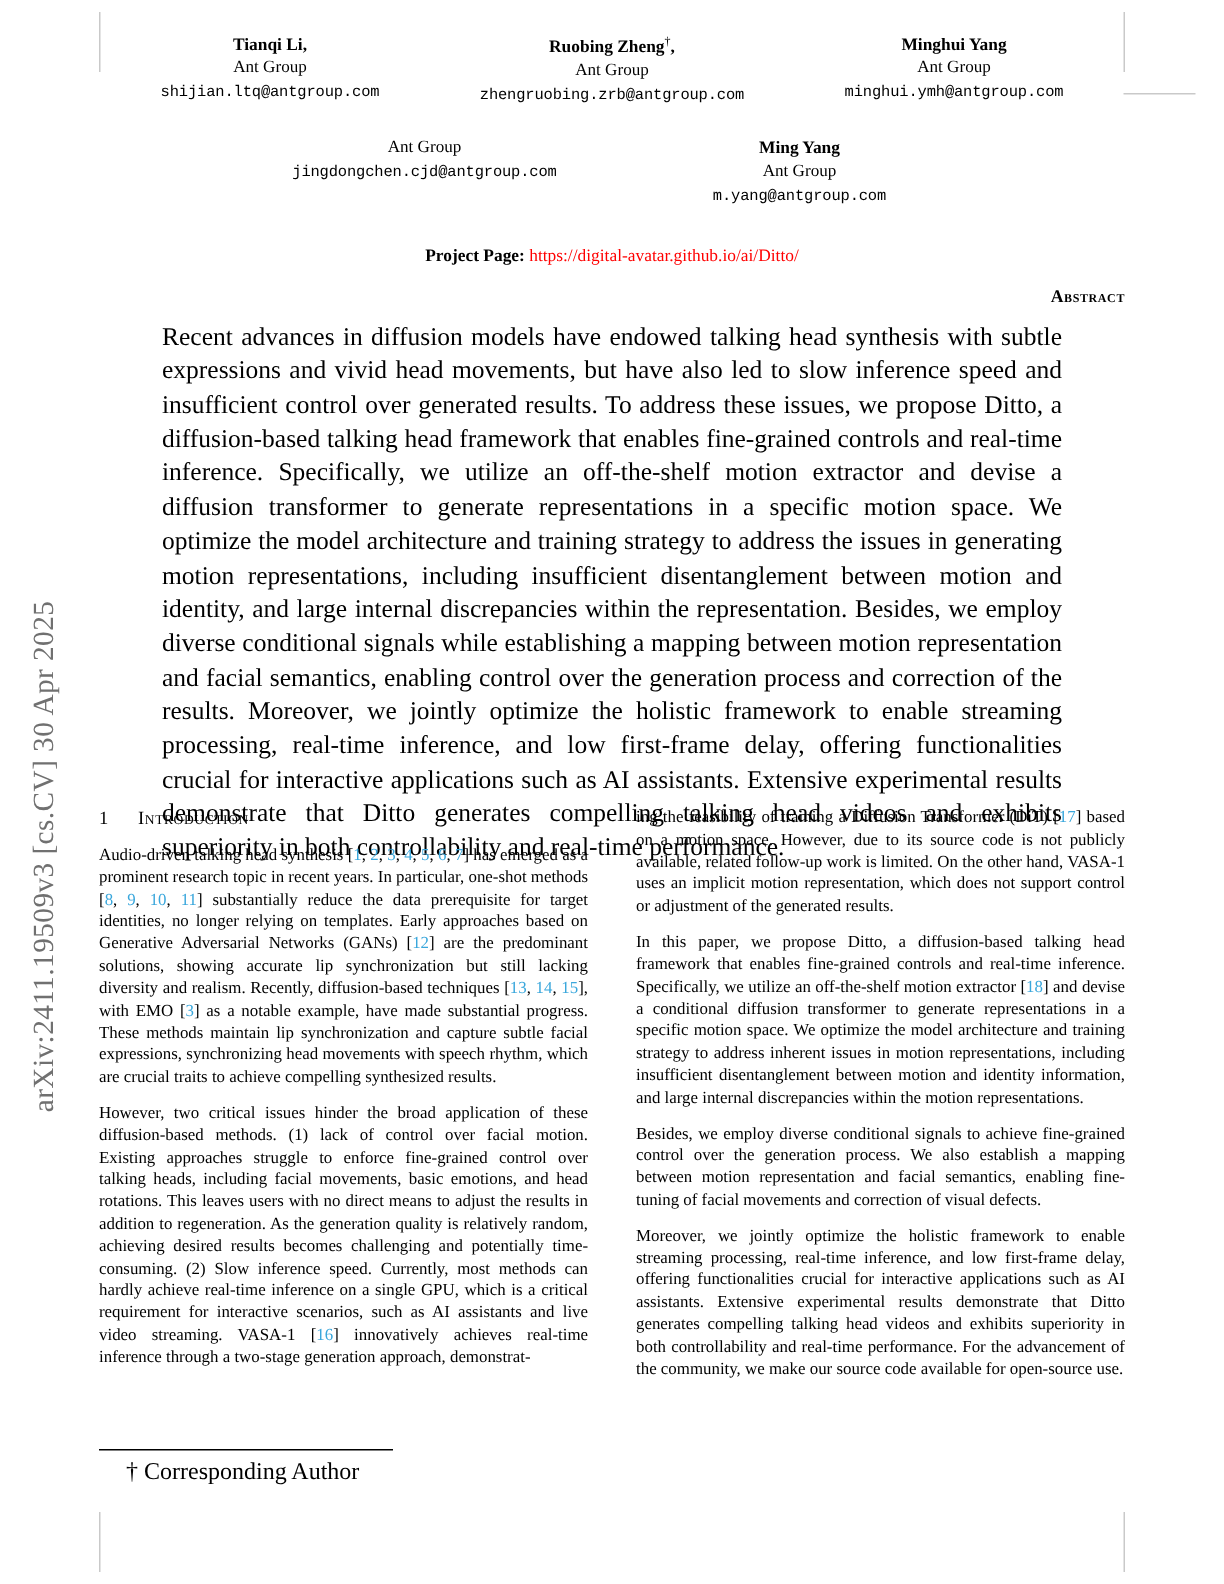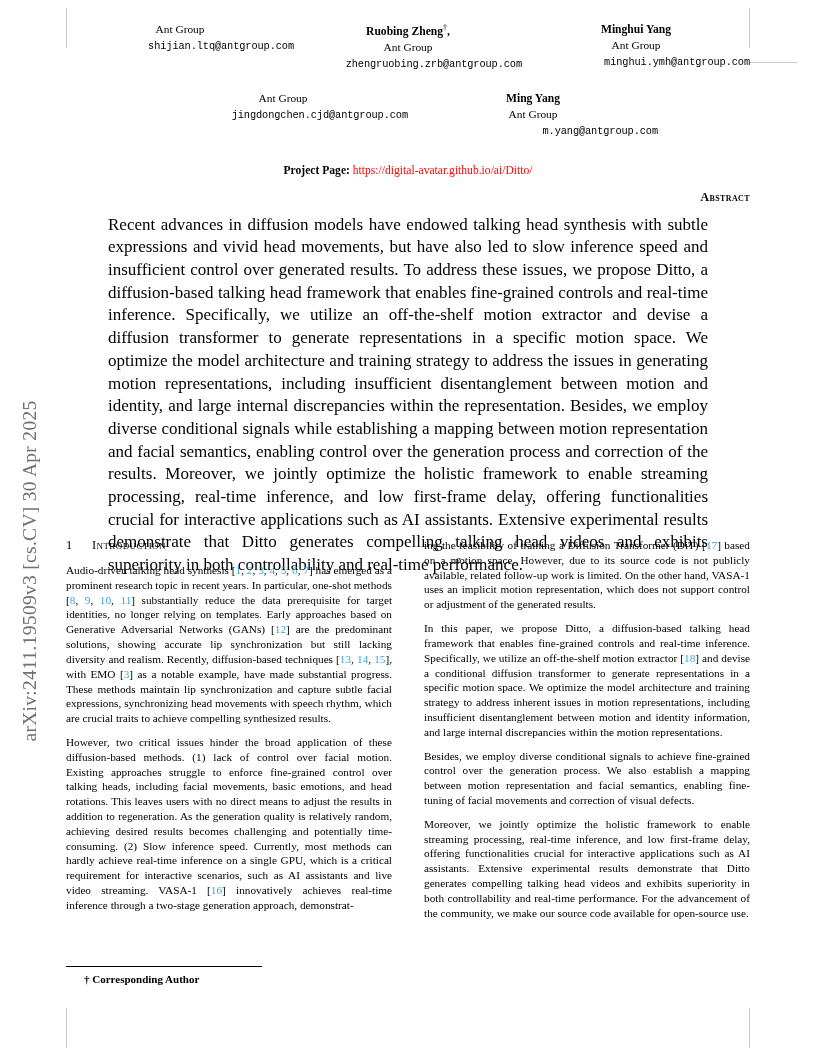--- a/index.html
+++ b/index.html
@@ -87,21 +87,20 @@
     font-weight: normal;
   }
   .author-affil {
     font-size: 11.4px;
   }
   .author-email {
     font-family: "Liberation Mono", "DejaVu Sans Mono", monospace;
     font-size: 10.3px;
     letter-spacing: -0.1px;
     margin-top: 1px;
-    text-align: right;
   }
 
   
   #project-line {
     margin-top: 26px;
     text-align: center;
     font-size: 11.6px;
   }
   #project-label { font-weight: bold; text-align: right; }
   #project-url {
@@ -169,42 +168,44 @@
     top: 966px;
     width: 326px;
   }
   #footnote-rule {
     width: 196px;
     height: 1px;
     background: #000000;
     margin-bottom: 6px;
   }
   #footnote-text {
-    font-size: 11px;
+    font-size: 16px;
     padding-left: 18px;
-    font-weight: bold;
   }
 </style>
 </head>
 <body>
 
 <div class="cropmark cm-v" style="left:66px; top:8px; height:40px;"></div>
 <div class="cropmark cm-v" style="left:749px; top:8px; height:40px;"></div>
 <div class="cropmark cm-h" style="left:749px; top:62px; width:48px;"></div>
 <div class="cropmark cm-v" style="left:66px; top:1008px; height:40px;"></div>
 <div class="cropmark cm-v" style="left:749px; top:1008px; height:40px;"></div>
 
 <div id="arxiv-stamp">arXiv:2411.19509v3  [cs.CV]  30 Apr 2025</div>
 
 <div id="page">
 
 
 
   <div class="author-row row1">
     <div class="author-block">
+      <div class="author-name">
+        <span>Tianqi Li,</span>
+      </div>
       <div class="author-affil">Ant Group</div>
       <div class="author-email">shijian.ltq@antgroup.com</div>
     </div>
     <div class="author-block">
       <div class="author-name">
         <span>Ruobing Zheng</span><span class="dagger">†</span><span>,</span>
       </div>
       <div class="author-affil">Ant Group</div>
       <div class="author-email">zhengruobing.zrb@antgroup.com</div>
     </div>

